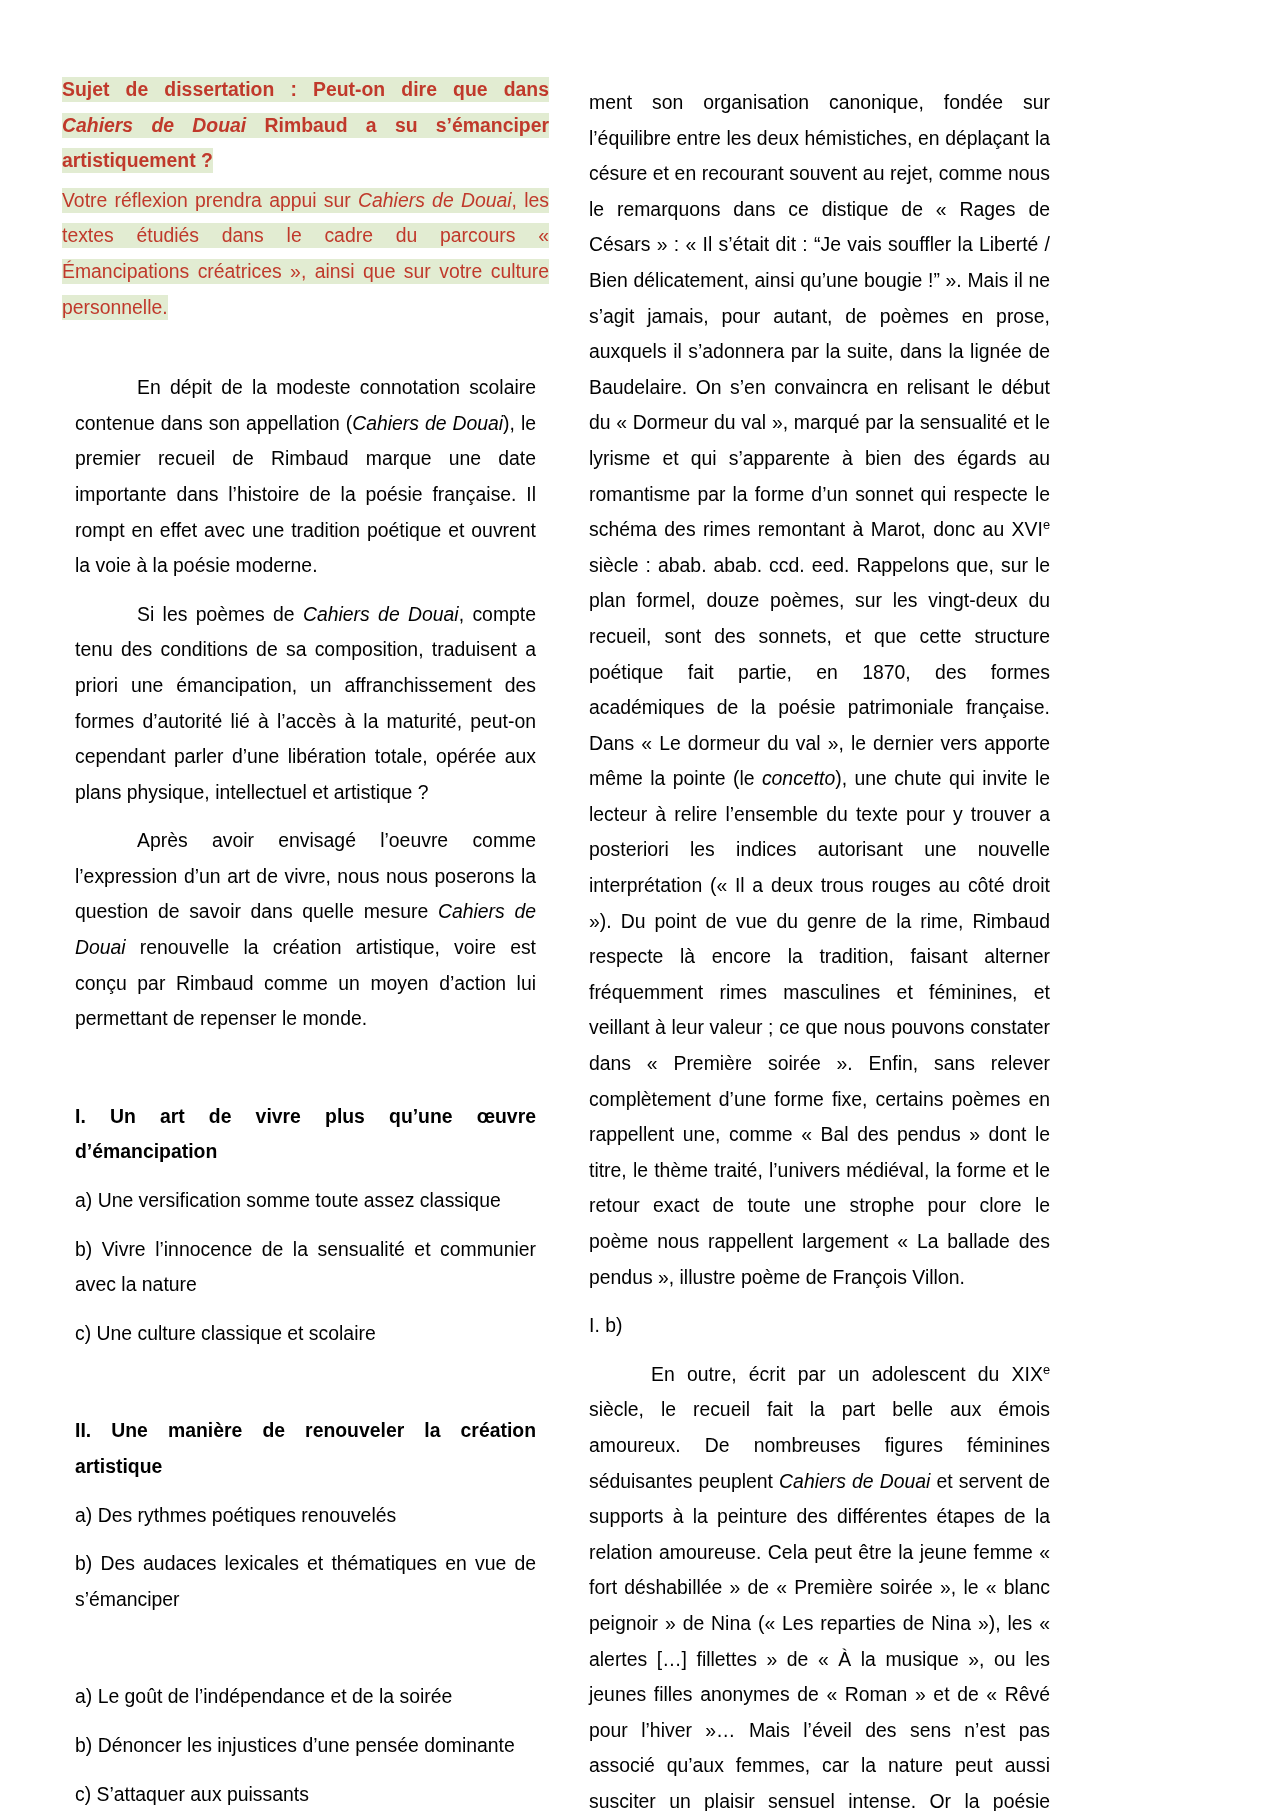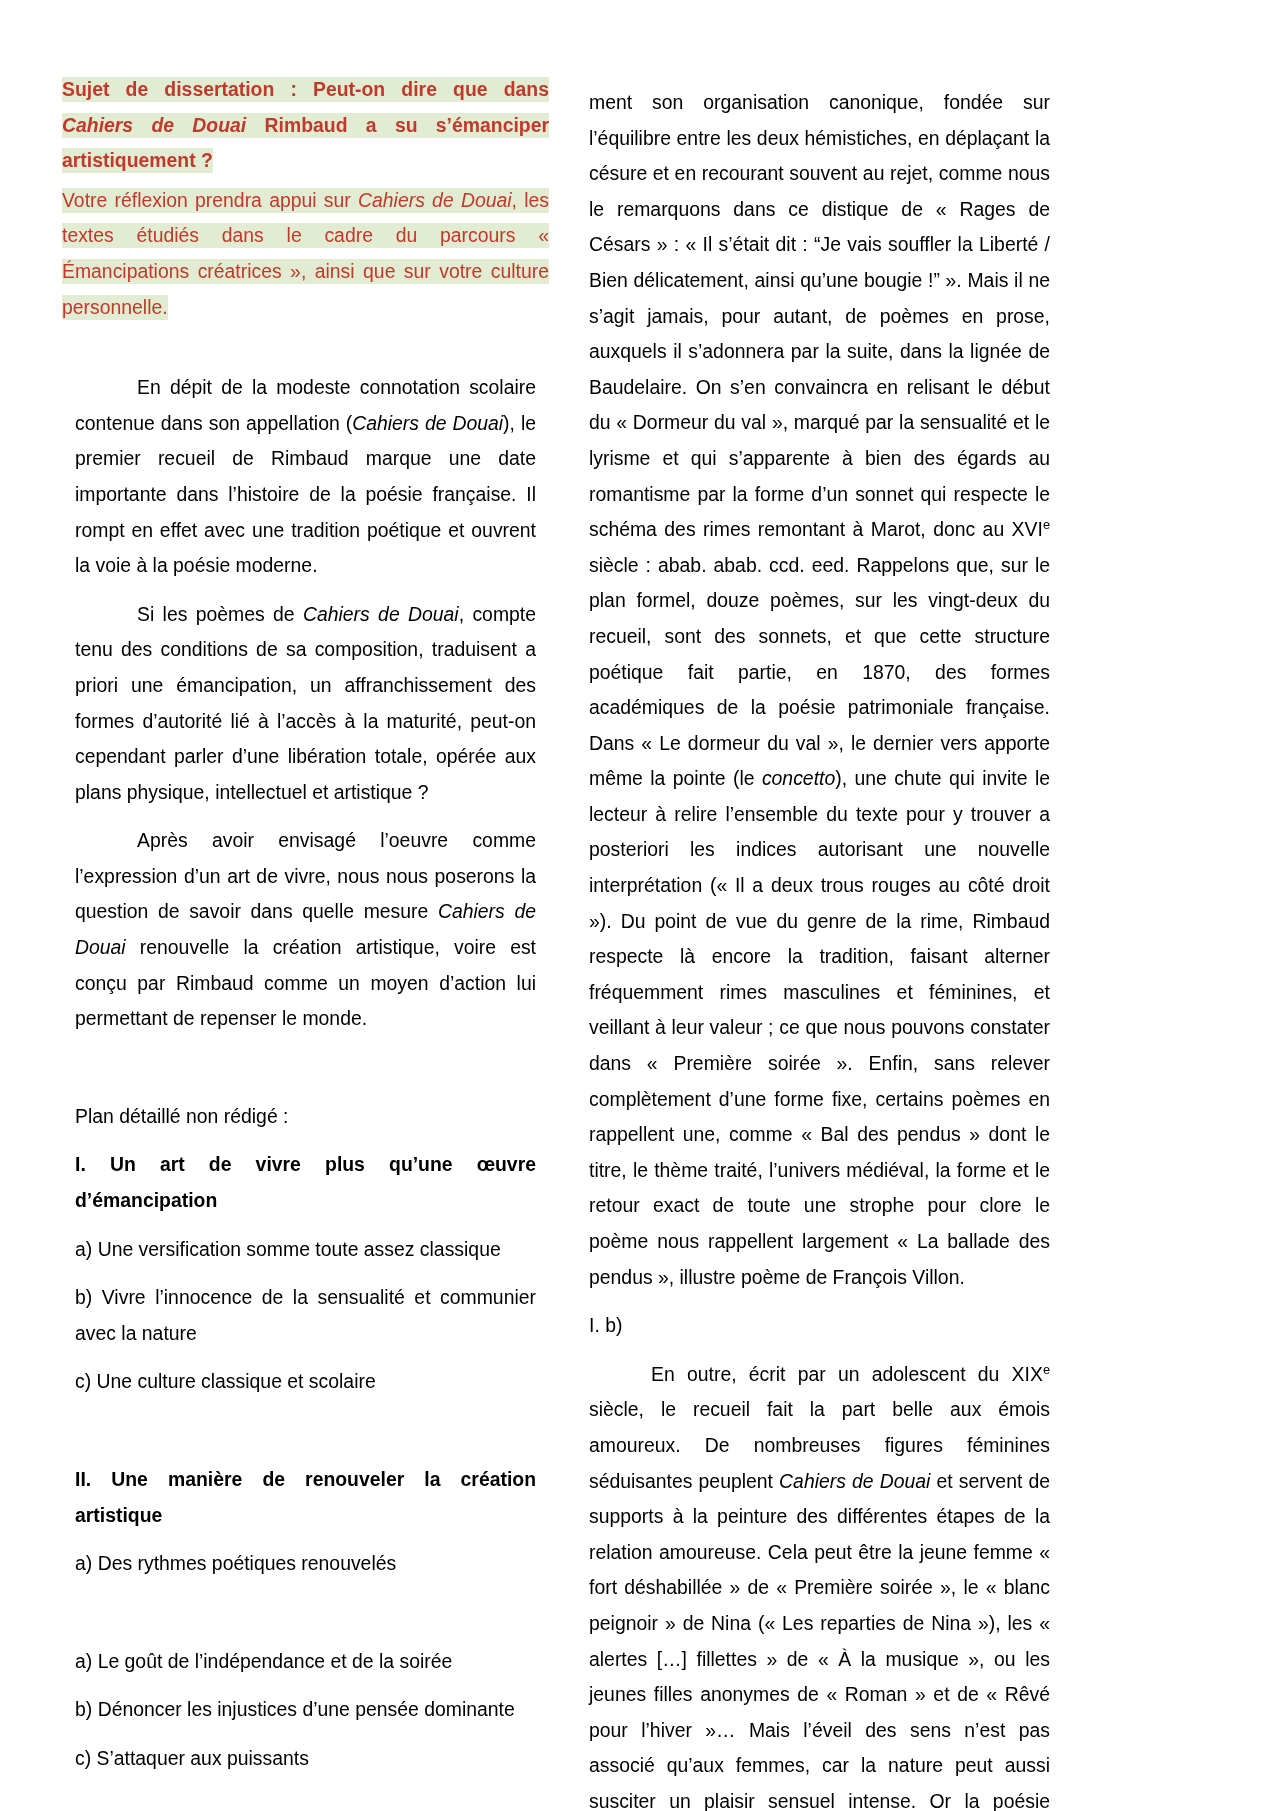--- a/index.html
+++ b/index.html
@@ -121,30 +121,30 @@
       <p class="para">
         <span>Si les poèmes de </span><span class="i">Cahiers de Douai</span><span>, compte tenu des conditions de sa composition, traduisent a priori une émancipation, un affranchissement des formes d’autorité lié à l’accès à la maturité, peut-on cependant parler d’une libération totale, opérée aux plans physique, intellectuel et artistique ?</span>
       </p>
 
       <p class="para">
         <span>Après avoir envisagé l’oeuvre comme l’expression d’un art de vivre, nous nous poserons la question de savoir dans quelle mesure </span><span class="i">Cahiers de Douai</span><span> renouvelle la création artistique, voire est conçu par Rimbaud comme un moyen d’action lui permettant de repenser le monde.</span>
       </p>
 
       <div class="spacer-md"></div>
 
-      <p class="plan-line">Plan détaillé non rédigé :</p>
       <p class="plan-line plan-head">I. Un art de vivre plus qu’une œuvre d’émancipation</p>
       <p class="plan-line">a) Une versification somme toute assez classique</p>
       <p class="plan-line">b) Vivre l’innocence de la sensualité et communier avec la nature</p>
       <p class="plan-line">c) Une culture classique et scolaire</p>
 
       <div class="spacer-md"></div>
 
       <p class="plan-line plan-head">II. Une manière de renouveler la création artistique</p>
       <p class="plan-line">a) Des rythmes poétiques renouvelés</p>
+      <p class="plan-line">b) Des audaces lexicales et thématiques en vue de s’émanciper</p>
 
       <div class="spacer-md"></div>
 
       <p class="plan-line">a) Le goût de l’indépendance et de la soirée</p>
       <p class="plan-line">b) Dénoncer les injustices d’une pensée dominante</p>
       <p class="plan-line">c) S’attaquer aux puissants</p>
 
       <div class="spacer-lg"></div>
 
 

